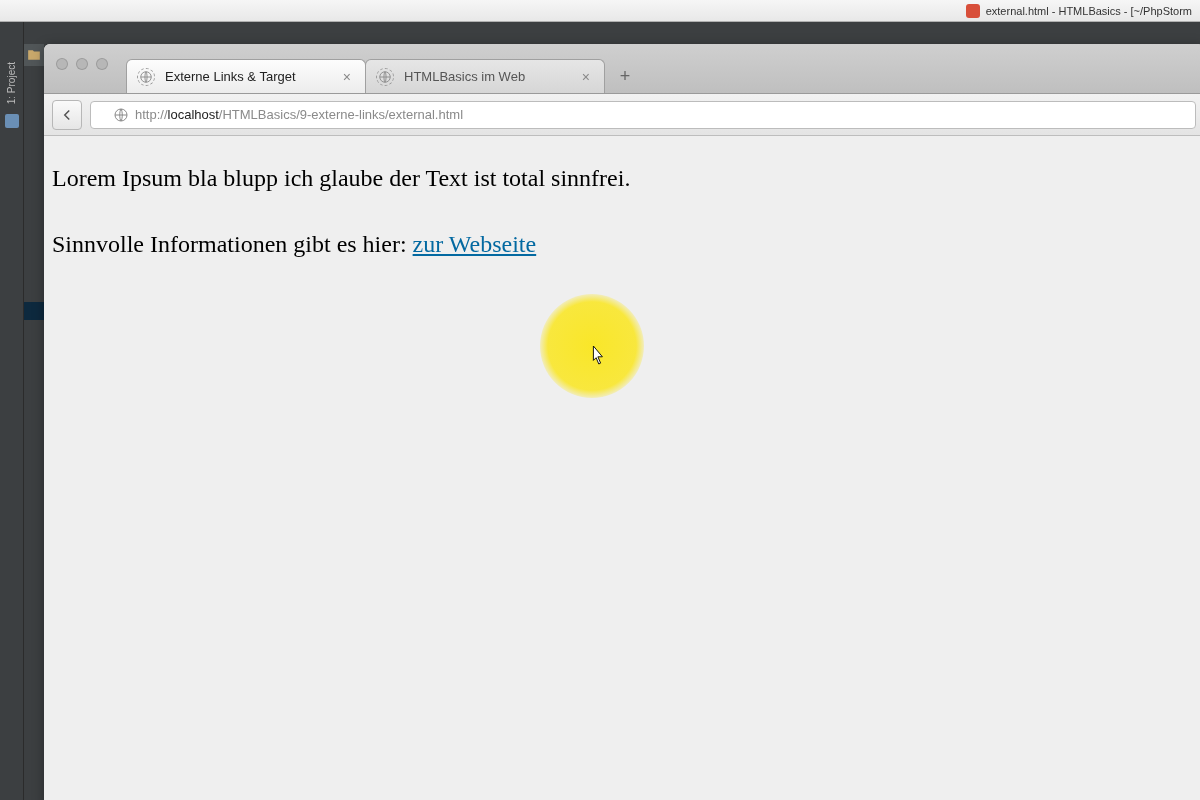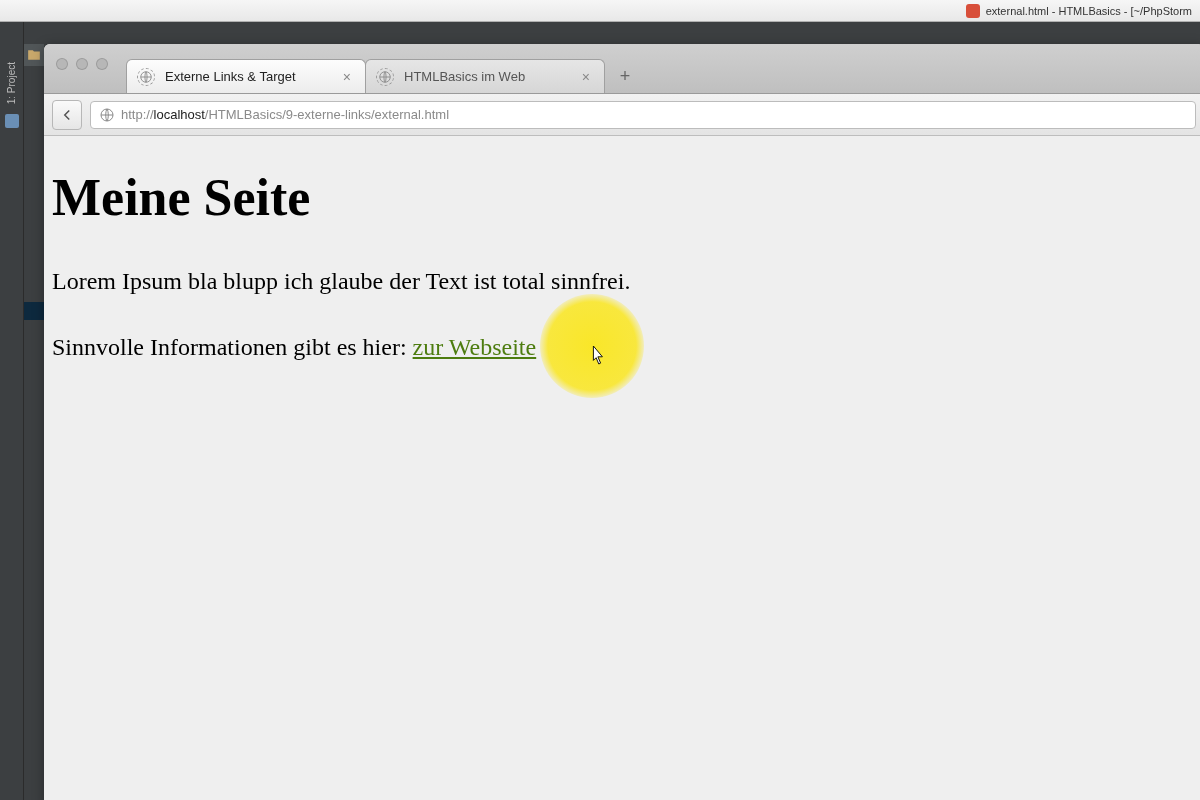--- a/index.html
+++ b/index.html
@@ -164,21 +164,21 @@
   }
   .navbtn svg { width: 18px; height: 18px; }
   .urlbar {
     flex: 1;
     height: 28px;
     background: #fff;
     border: 1px solid #bcbcbc;
     border-radius: 4px;
     display: flex;
     align-items: center;
-    padding: 0 8px;
+    padding: 0 22px;
     gap: 6px;
     font-size: 13px;
     color: #333;
   }
   .urlbar .globe { color: #8a8a8a; display:flex; }
   .urlbar .globe svg { width:16px; height:16px; }
   .urlbar input {
     border: none; outline: none; flex: 1;
     font-size: 13px; color: #7a7a7a;
     background: transparent;
@@ -200,21 +200,21 @@
     font-size: 52px;
     font-weight: bold;
     margin: 14px 0 38px 0;
   }
   .page p {
     font-size: 24px;
     margin: 8px 0 34px 0;
     line-height: 1.35;
   }
   .page a.link {
-    color: #4d7c0f;
+    color: #0369a1;
     text-decoration: underline;
   }
 
   
   .highlight {
     position: absolute;
     width: 104px; height: 104px;
     border-radius: 50%;
     background: radial-gradient(circle, rgba(250,230,30,0.95) 0%, rgba(250,230,30,0.85) 60%, rgba(250,230,30,0) 75%);
     pointer-events: none;
@@ -295,21 +295,20 @@
           </svg>
       </span>
       <span>
         <span class="rest">http://</span><span class="host">localhost</span><span class="rest">/HTMLBasics/9-externe-links/external.html</span>
       </span>
       <input type="text" style="opacity: 0; width: 0px;" value="http://localhost/HTMLBasics/9-externe-links/external.html">
     </div>
   </div>
 
   <div class="page">
-    <h1>Meine Seite</h1>
     <p>Lorem Ipsum bla blupp ich glaube der Text ist total sinnfrei.</p>
     <p>
       <span>Sinnvolle Informationen gibt es hier: </span><a href="#" class="link">zur Webseite</a>
     </p>
 
     <div class="highlight" id="hl" style="left: 496px; top: 158px;"></div>
     <svg class="cursor" id="cur" viewBox="0 0 20 24" style="left: 544px; top: 208px;">
       <path d="M6 2 L6 18 L9 15 L12 22 L14 21 L11 14 L16 14 Z" fill="#fff" stroke="#000" stroke-width="1"></path>
     </svg>
   </div>

